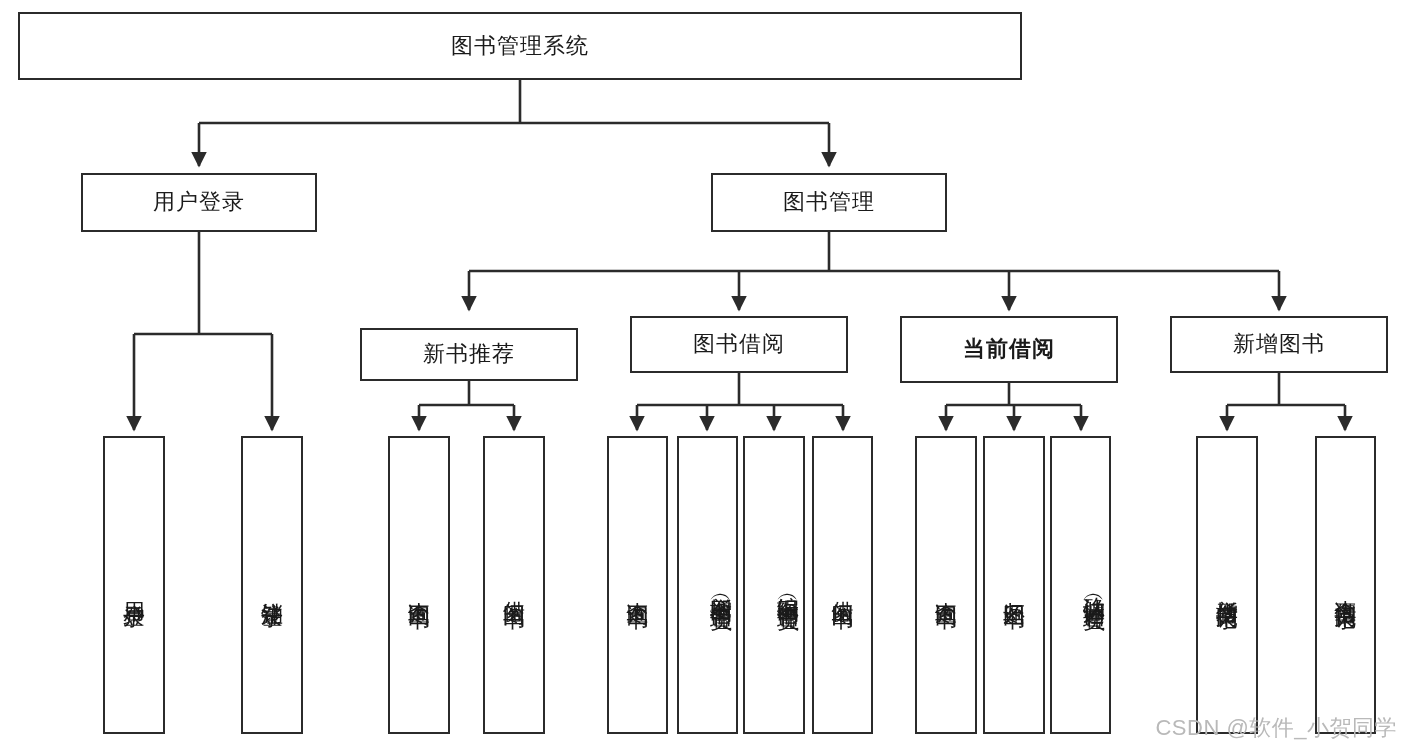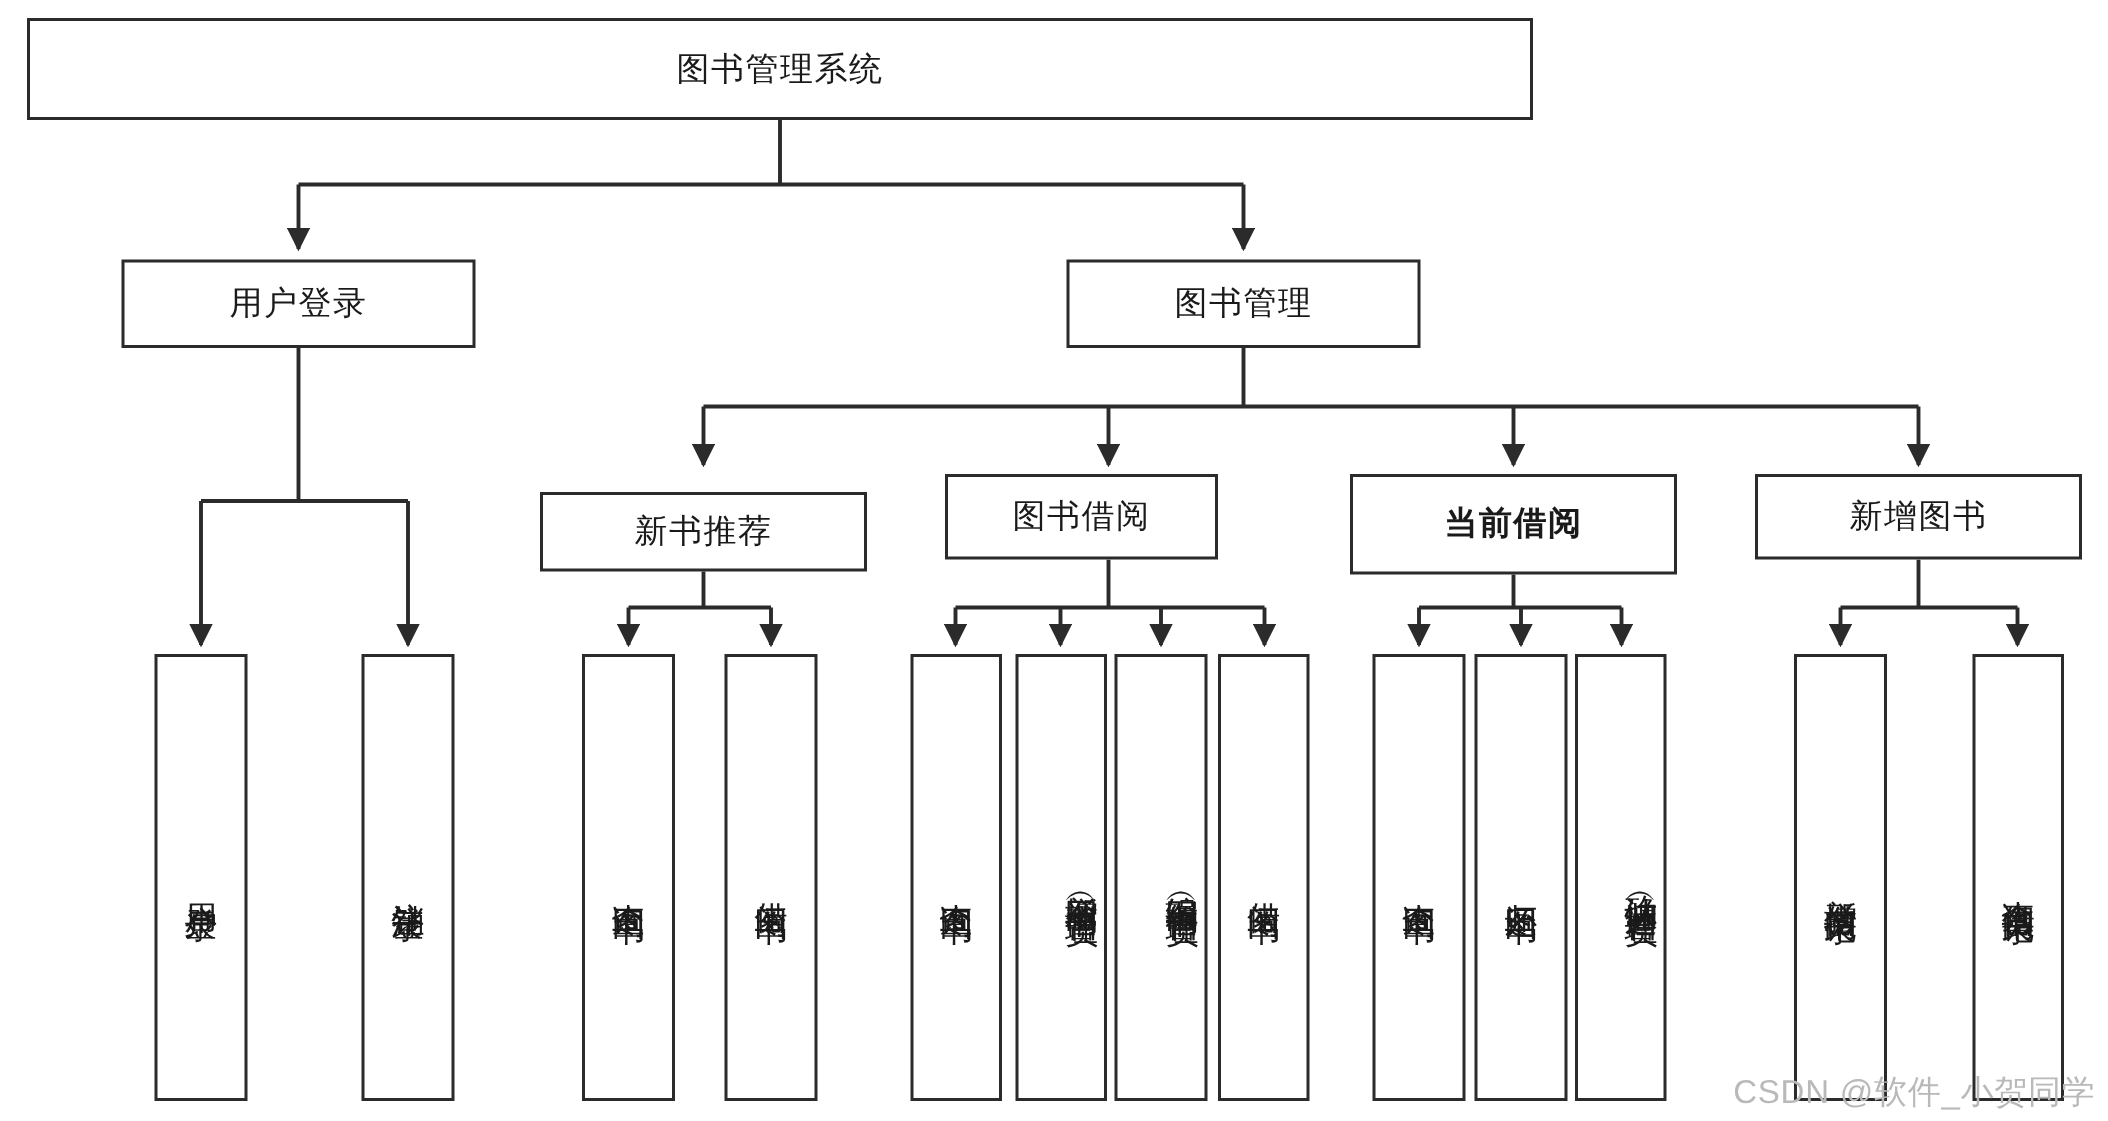--- a/index.html
+++ b/index.html
@@ -132,21 +132,21 @@
   <div class="node horiz" style="left: 81px; top: 173px; width: 236px; height: 59px;">
     <span class="lbl">用户登录</span>
   </div>
   <div class="node horiz" style="left: 711px; top: 173px; width: 236px; height: 59px; text-align: right;">
     <span class="lbl">图书管理</span>
   </div>
 
   <div class="node horiz" style="left: 360px; top: 316px; width: 218px; height: 53px; margin-top: 12px;">
     <span class="lbl">新书推荐</span>
   </div>
-  <div class="node horiz" style="left: 630px; top: 316px; width: 182px; height: 57px; justify-content: center;">
+  <div class="node horiz" style="left: 630px; top: 316px; width: 218px; height: 57px; justify-content: center;">
     <span class="lbl">图书借阅</span>
   </div>
   <div class="node horiz" style="left: 900px; top: 316px; width: 218px; height: 67px; font-weight: bold;">
     <span class="lbl">当前借阅</span>
   </div>
   <div class="node horiz" style="left: 1170px; top: 316px; width: 218px; height: 57px;">
     <span class="lbl">新增图书</span>
   </div>
 
   <div class="node vert centered" style="left: 103px; top: 436px; width: 62px; height: 298px;">

